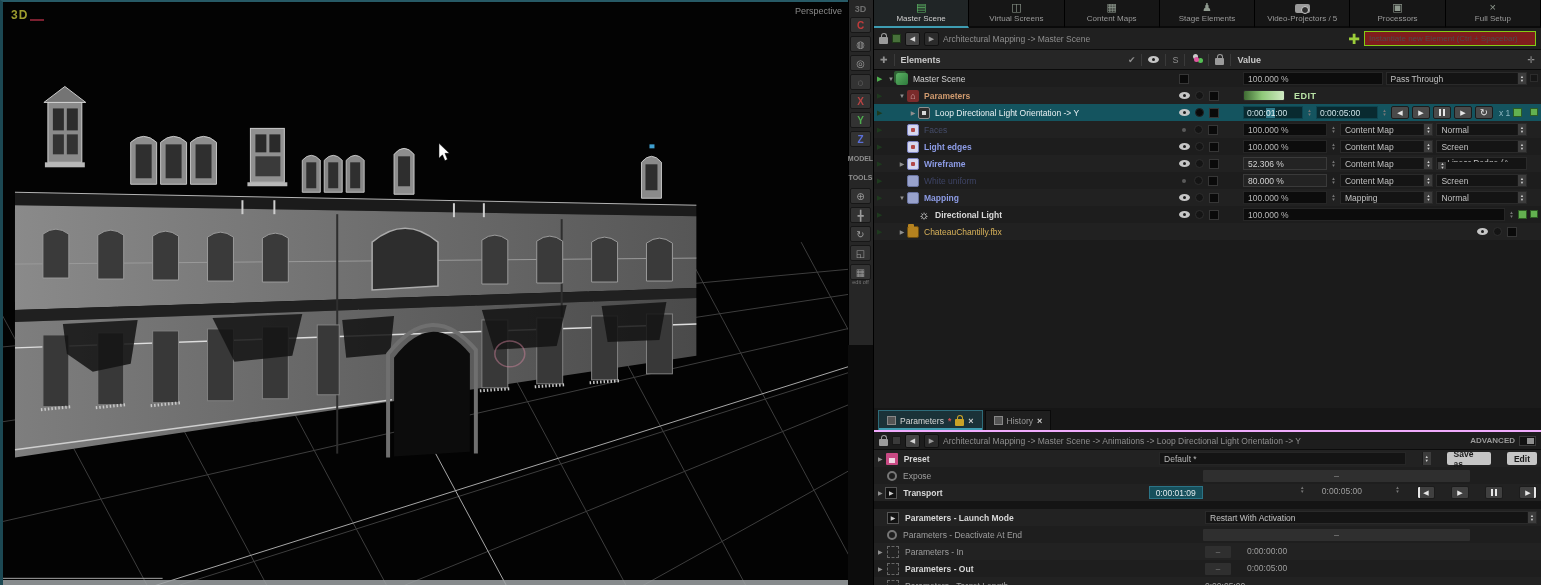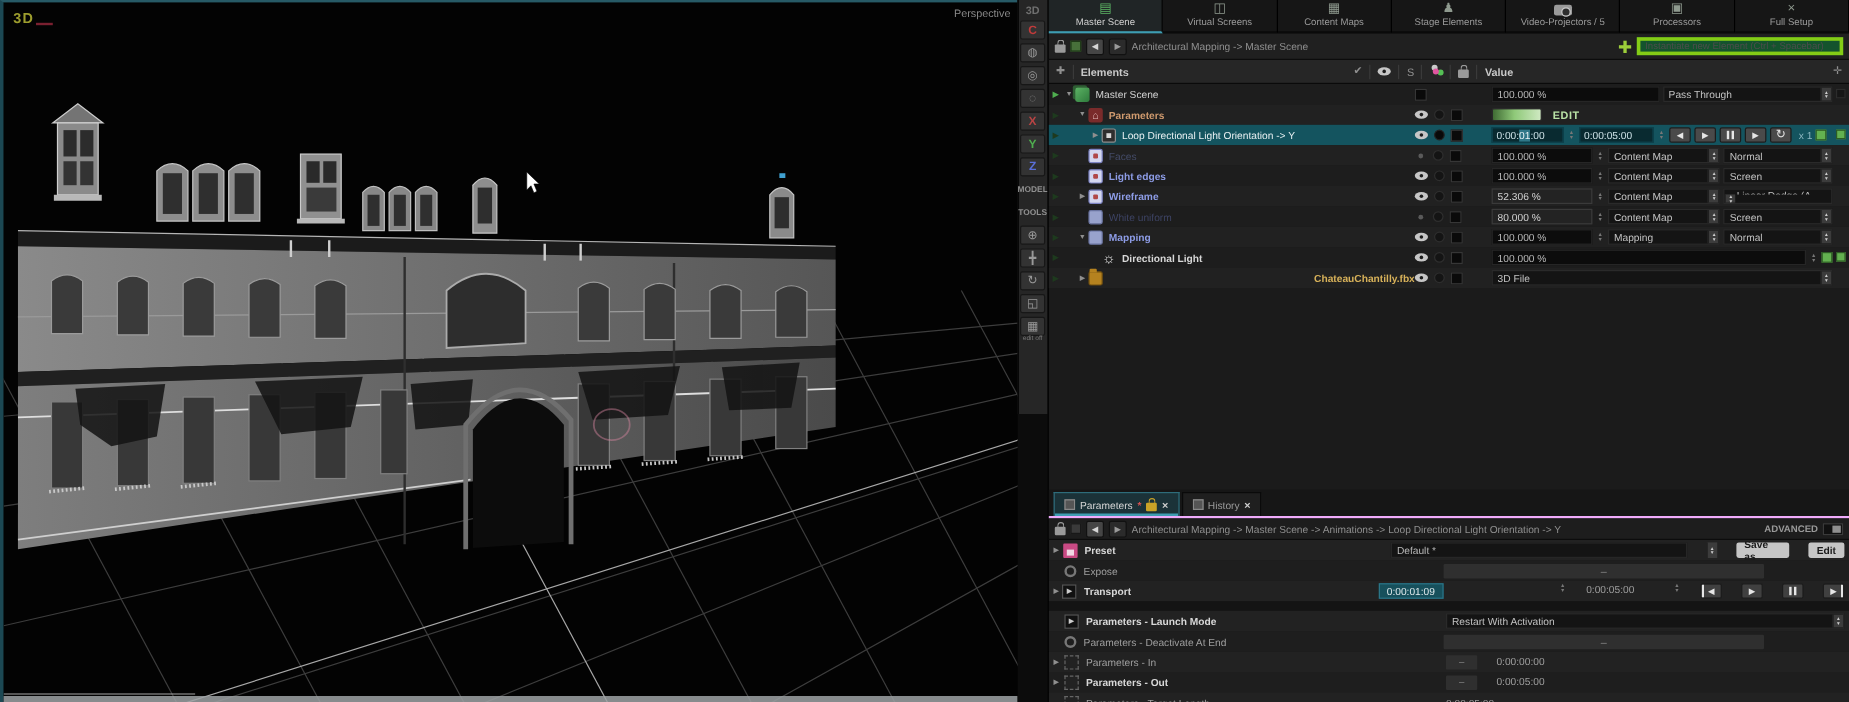--- a/index.html
+++ b/index.html
@@ -44,21 +44,21 @@
   
   .tbar { position:absolute; left:0; width:100%; height:22px; background:#202020; display:flex; align-items:center; gap:4px; padding:0 5px; border-bottom:1px solid #0c0c0c; }
   .navbox { width:15px; height:14px; background:#2b2b2b; border:1px solid #111; border-radius:2px; display:flex; align-items:center; justify-content:center; color:#9a9a9a; font-size:7px; }
   .navbox.lit { background:#454545; color:#d5d5d5; }
   .ico-lock { position:relative; width:9px; height:7px; background:#9a9a9a; border-radius:1px; margin-top:4px; }
   .ico-lock::before { content:""; position:absolute; left:1.5px; top:-4px; width:4px; height:4px; border:1.5px solid #9a9a9a; border-bottom:none; border-radius:3px 3px 0 0; }
   .ico-lock.gold { background:#c9a227; } .ico-lock.gold::before { border-color:#c9a227; }
   .ico-gsq { width:9px; height:9px; background:#47703a; border:1px solid #1f3a18; }
   .crumb { color:#8f8f8f; font-size:8.5px; white-space:nowrap; overflow:hidden; }
   .plus-green { color:#9ccd3a; font-size:14px; font-weight:bold; line-height:12px; margin-left:auto; }
-  .inst-input { width:172px; height:15px; background:#14532d; border:3px solid #84cc16; color:#aaa; font-size:8px; padding:0 4px; }
+  .inst-input { width:172px; height:15px; background:#7f1d1d; border:1px solid #84cc16; color:#aaa; font-size:8px; padding:0 4px; }
   .inst-input::placeholder { color:#4c4c4c; }
 
   
   .ehead { position:absolute; left:0; top:50px; width:100%; height:20px; background:#262626; border-bottom:1px solid #0a0a0a;
            display:flex; align-items:center; padding:0 6px; gap:6px; font-weight:bold; color:#c9c9c9; }
   .ehead .spacer { flex:1; }
   .hicon { color:#8f8f8f; font-size:9px; font-weight:normal; }
   .palette { width:5px; height:5px; border-radius:50%; background:#e055a0; box-shadow:4px 1px 0 #55c055,-1px -3px 0 #c9c9c9; margin:0 3px; }
   .vsep { width:1px; height:12px; background:#3a3a3a; }
 
@@ -657,34 +657,25 @@
             </span>
             <span class="gsq"></span>
           </span>
           <span class="rsq green"></span>
         </div>
         <div class="erow">
           <span class="solo">▶</span>
           <span style="width: 11px;"></span>
           <span class="exparrow">▶</span>
           <span class="ti ti-file3d"></span>
-          <span class="elabel" style="color: rgb(216, 178, 90); font-weight: bold; text-align: right;">ChateauChantilly.fbx</span>
+          <span class="elabel" style="color: rgb(216, 178, 90); font-weight: normal;">ChateauChantilly.fbx</span>
           <span class="states">
             <span class="i-eye"></span>
             <span class="i-ring"></span>
             <span class="i-sqr"></span>
-          </span>
-          <span class="vals">
-            <span class="vdrop" style="flex: 1 1 0%;">
-              <span class="txt">3D File</span>
-              <span class="ddbtn">
-                <span>▲</span>
-                <span>▼</span>
-              </span>
-            </span>
           </span>
         </div>
       </div>
 
 
     <div class="btabs">
       <div class="btab active">
         <span class="gridico"></span>
         <span>Parameters</span>
         <span style="color:#d05050;font-weight:bold;">*</span>

